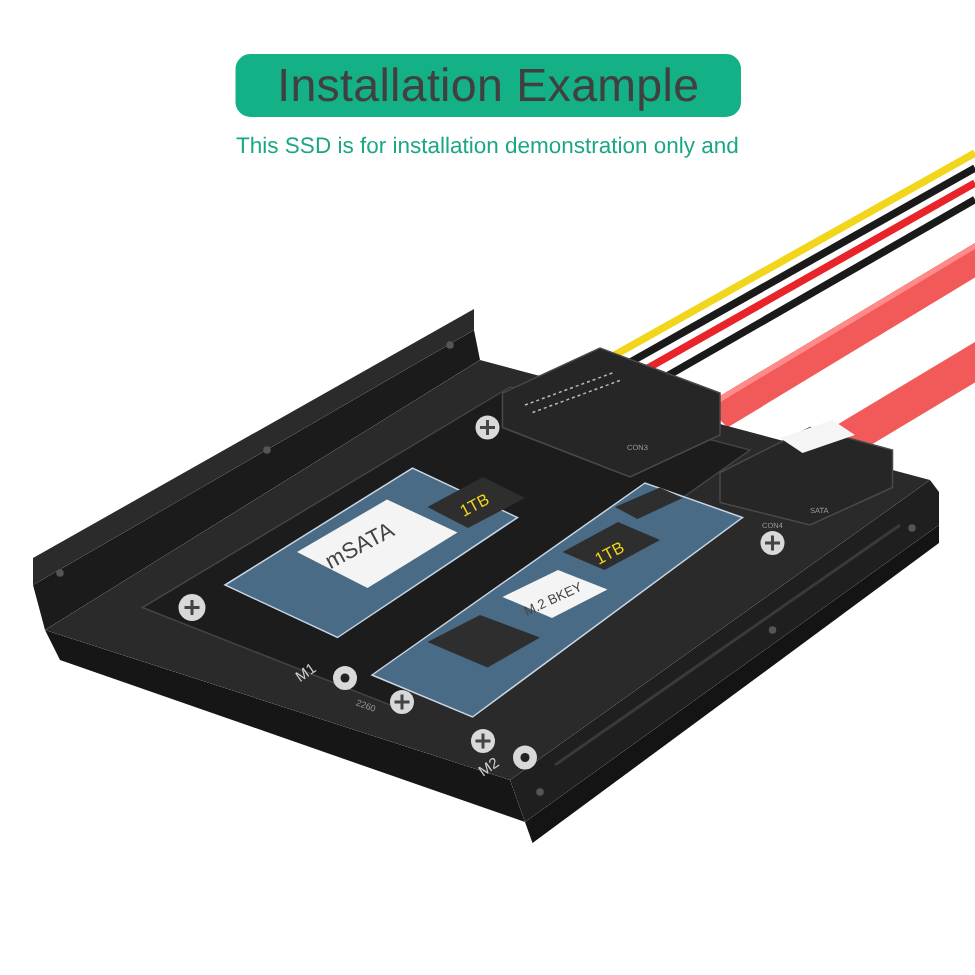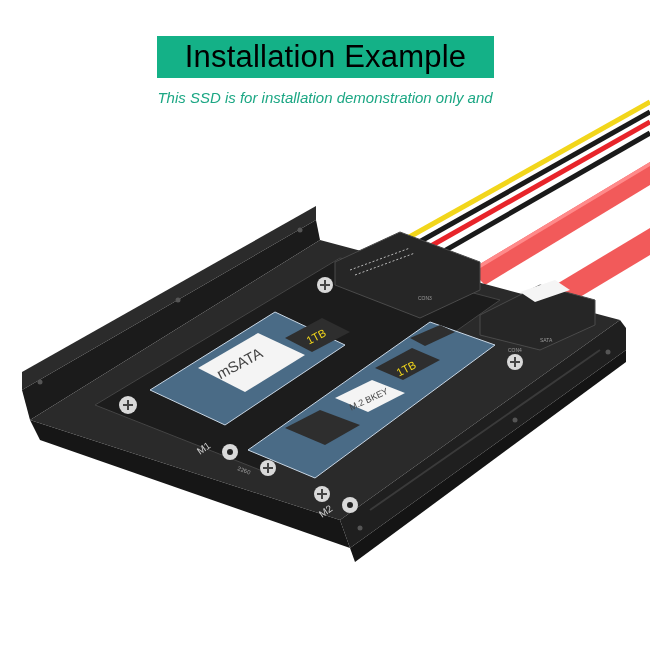--- a/index.html
+++ b/index.html
@@ -1,25 +1,25 @@
 <!DOCTYPE html>
 <html><head>
 <meta charset="utf-8">
 <style>
   html, body { margin:0; padding:0; background:#ffffff; }
   body { width:650px; height:650px; position:relative; overflow:hidden; font-family:"Liberation Sans", "DejaVu Sans", sans-serif; }
   .banner {
     position:absolute; left:157px; top:36px; width:337px; height:42px;
-    background:#14b187; border-radius:0; color:#000000;
+    background:#14b187; border-radius:10px; color:#404040;
     display:flex; align-items:center; justify-content:center;
     font-size:31px; letter-spacing:0.2px;
   }
   .subtitle {
     position:absolute; left:100px; top:88px; width:450px;
-    text-align:center; color:#1ca784; font-size:15px; line-height:19px;font-style:italic;
+    text-align:center; color:#1ca784; font-size:15px; line-height:19px;
   }
   .subtitle div { white-space:nowrap; }
   svg.scene { position:absolute; left:0; top:0; }
   .lbl { font-family:"Liberation Sans", "DejaVu Sans", sans-serif; }
 </style>
 </head>
 <body>
 
 <div class="banner">
   <span>Installation Example</span>

